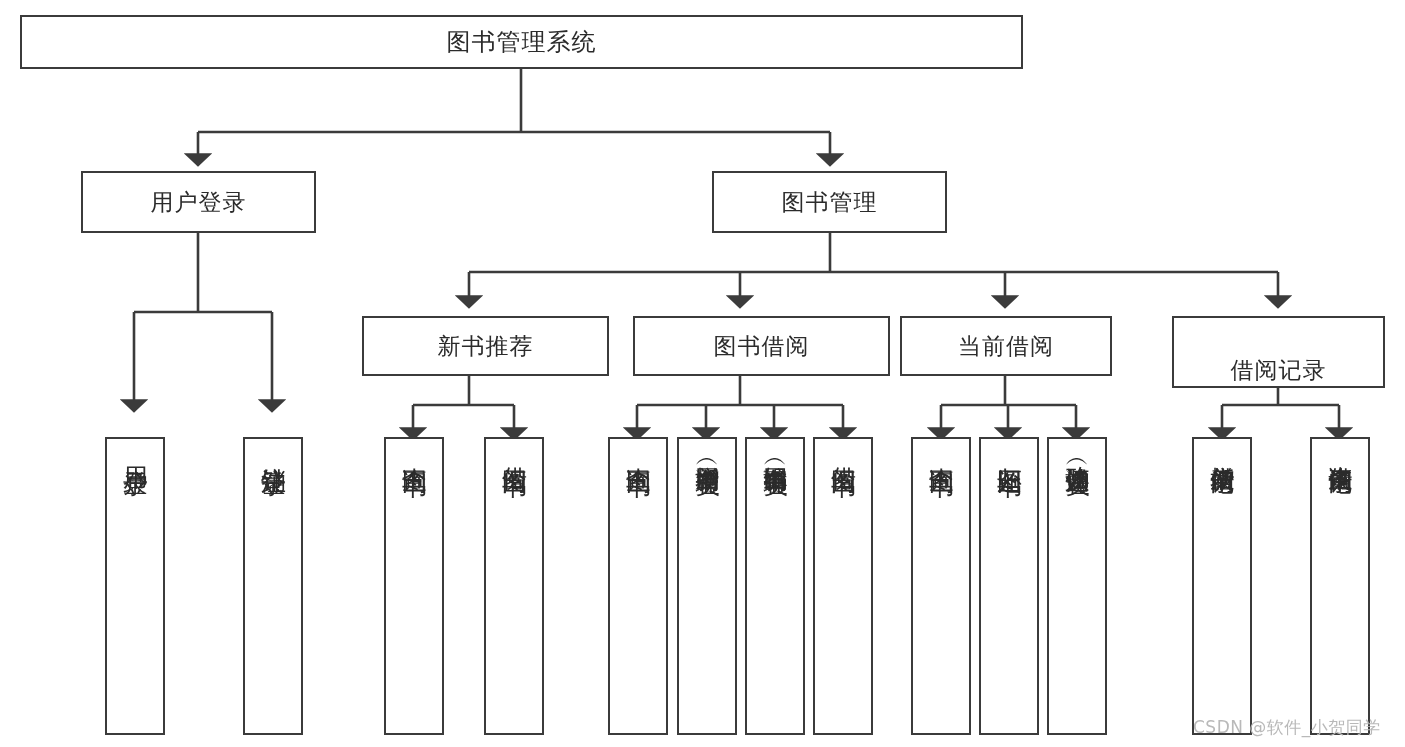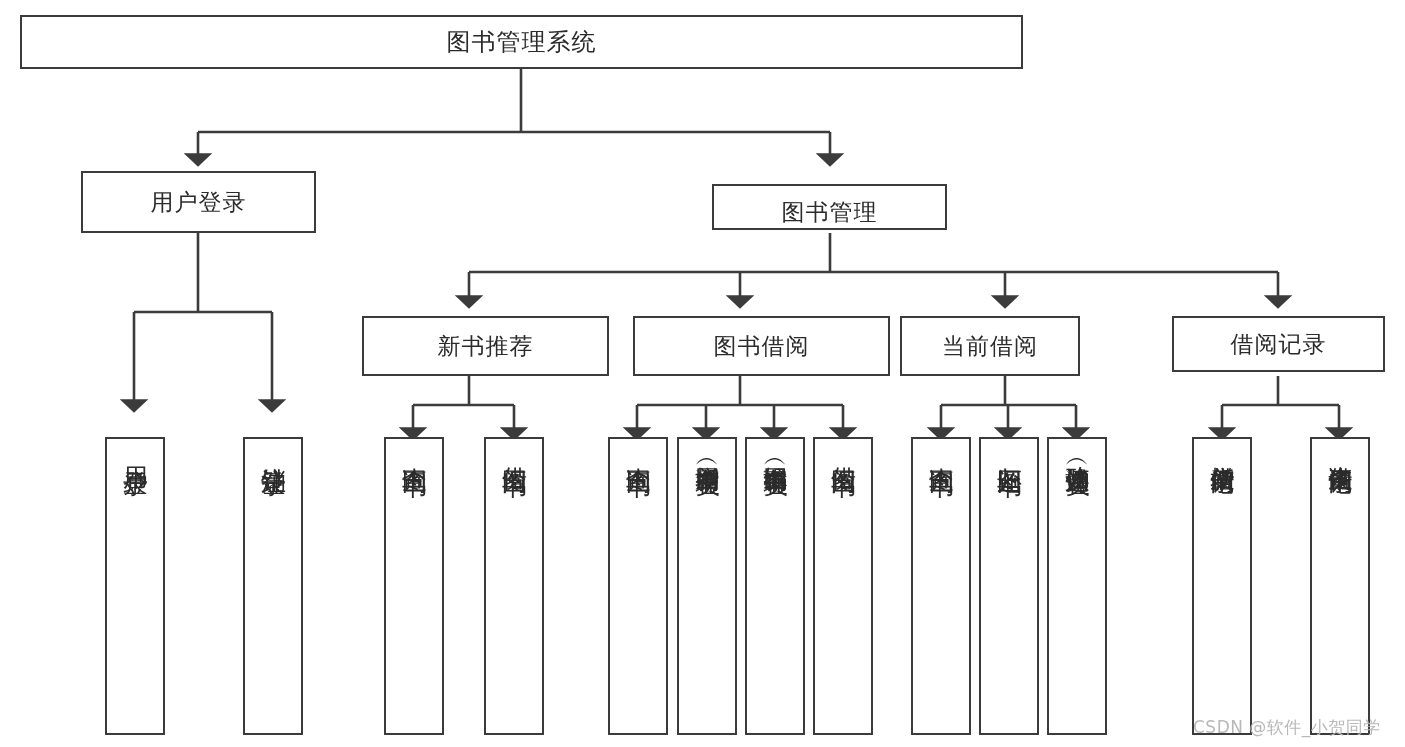--- a/index.html
+++ b/index.html
@@ -125,34 +125,34 @@
     </g>
   </svg>
 
   <div class="node node-h node-root" style="left:20px; top:15px; width:1003px; height:54px;">
     <span>图书管理系统</span>
   </div>
 
   <div class="node node-h" style="left:81px; top:171px; width:235px; height:62px;">
     <span>用户登录</span>
   </div>
-  <div class="node node-h" style="left:712px; top:184px; width:235px; height:46px;align-items:flex-end;">
+  <div class="node node-h" style="left:712px; top:171px; width:235px; height:62px;">
     <span>图书管理</span>
   </div>
 
   <div class="node node-h" style="left:362px; top:316px; width:247px; height:60px;">
     <span>新书推荐</span>
   </div>
   <div class="node node-h" style="left:633px; top:316px; width:257px; height:60px;">
     <span>图书借阅</span>
   </div>
-  <div class="node node-h" style="left:900px; top:316px; width:180px; height:60px;">
+  <div class="node node-h" style="left:900px; top:316px; width:212px; height:60px;">
     <span>当前借阅</span>
   </div>
-  <div class="node node-h" style="left:1172px; top:316px; width:213px; height:56px;">
+  <div class="node node-h" style="left:1172px; top:316px; width:213px; height:72px;align-items:flex-end;">
     <span>借阅记录</span>
   </div>
 
   <div class="node node-v" style="left:105px; top:437px; width:60px; height:298px;">
     <span class="vtext">用户登录</span>
   </div>
   <div class="node node-v" style="left:243px; top:437px; width:60px; height:298px;">
     <span class="vtext">注销登录</span>
   </div>
 

